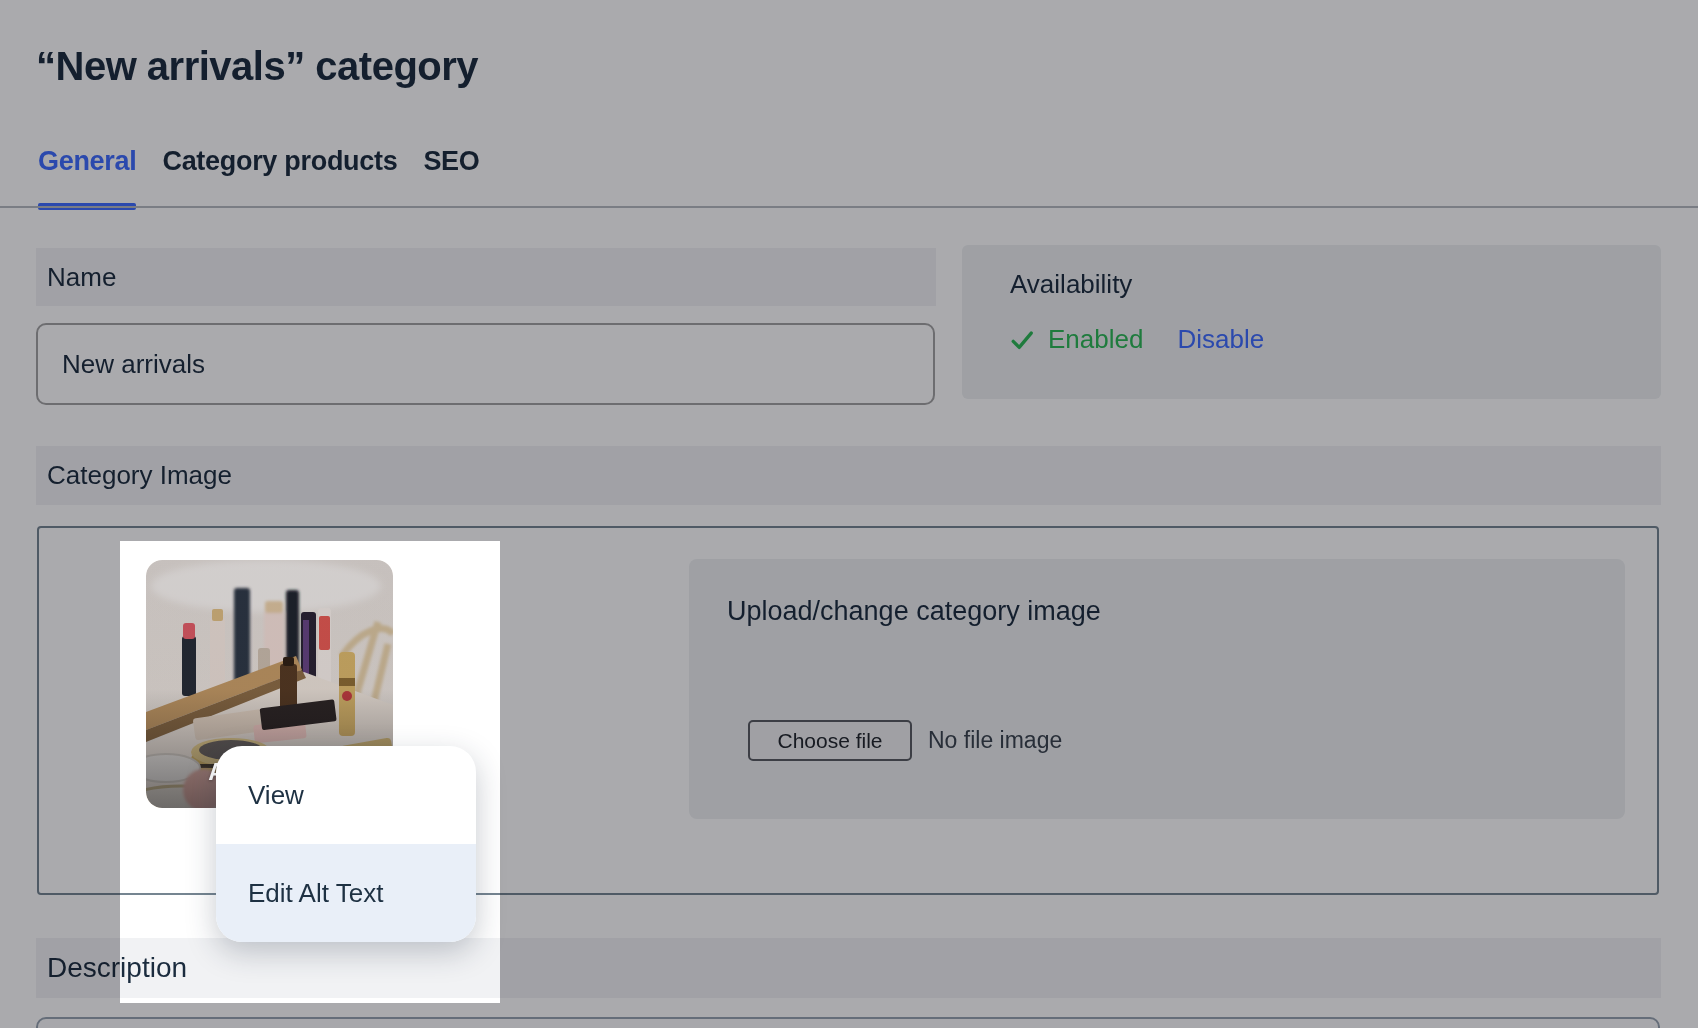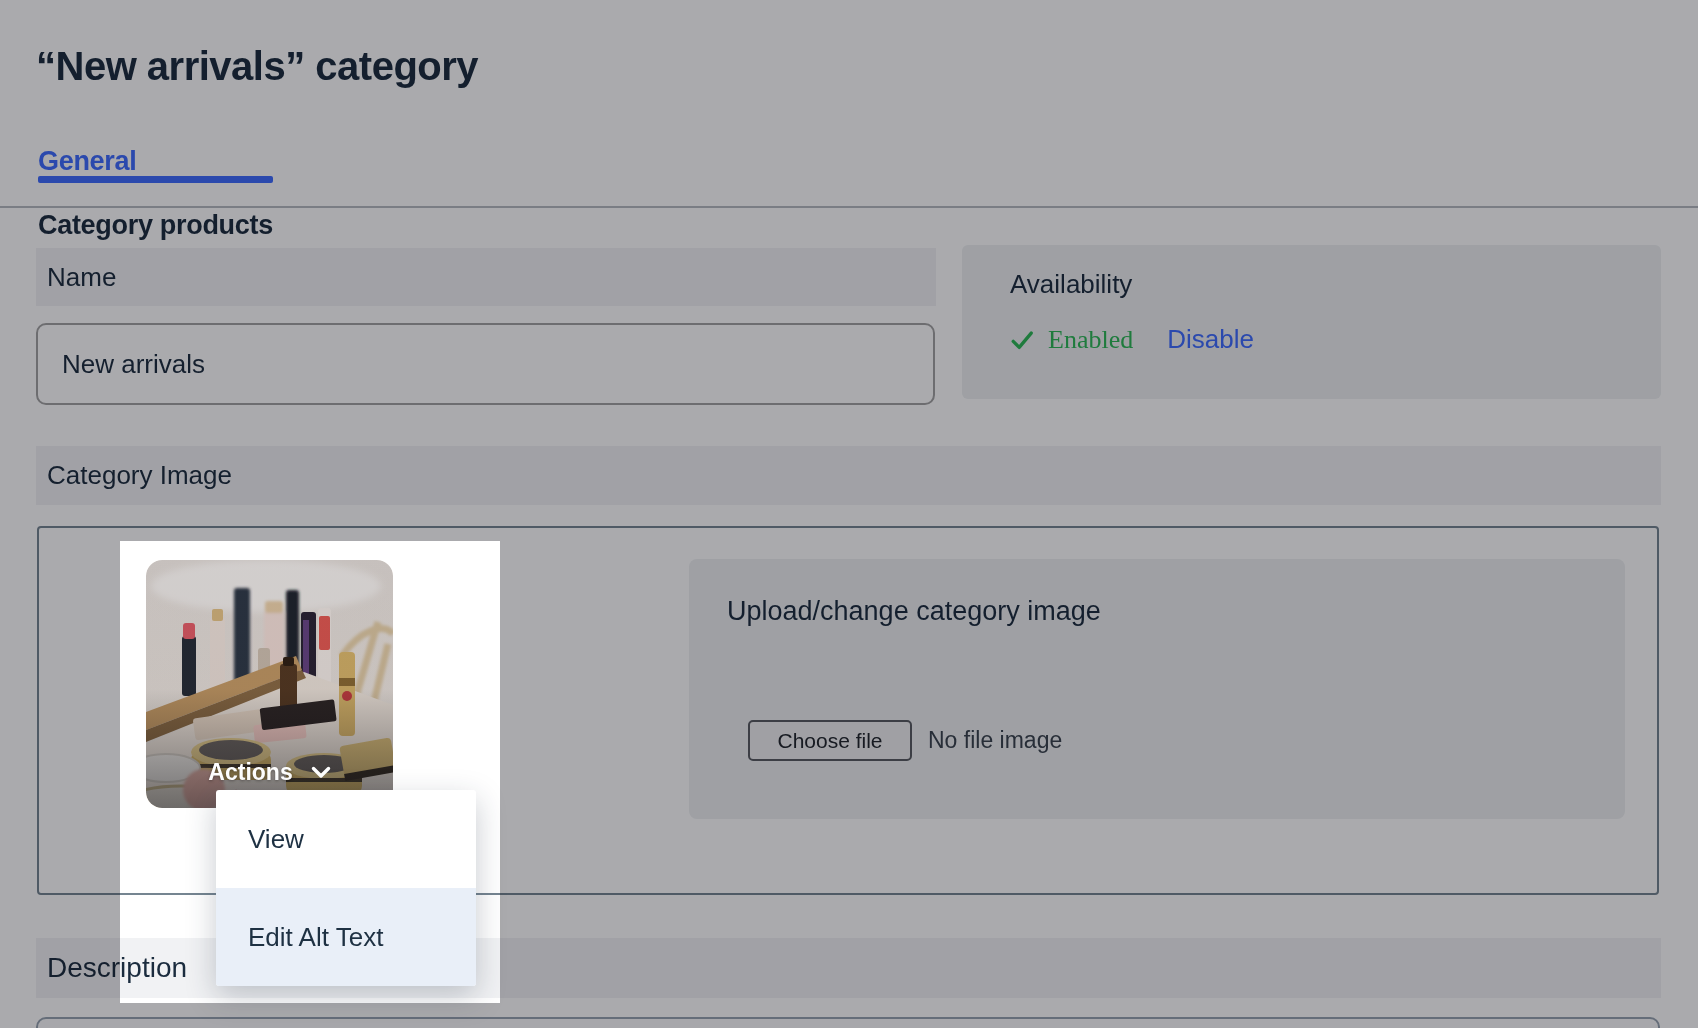--- a/index.html
+++ b/index.html
@@ -3,21 +3,21 @@
 <meta charset="utf-8">
 <style>
   html,body{margin:0;padding:0;background:#ffffff;}
   body{font-family:"Liberation Sans",sans-serif;color:#1B2C3E;}
   .stage{position:relative;width:1698px;height:1028px;overflow:hidden;background:#ffffff;}
 
   
   .page-title{position:absolute;left:36px;top:40px;font-size:40px;line-height:52px;
     font-weight:700;letter-spacing:-0.5px;color:#1B2C3E;margin:0;}
 
-  .tabs{position:absolute;left:38px;top:139px;height:71px;display:flex;gap:20px;flex-direction:column;}
+  .tabs{position:absolute;left:38px;top:139px;height:71px;display:flex;gap:26px;}
   .tab{position:relative;height:71px;font-size:27px;line-height:44px;font-weight:700;
     color:#1B2C3E;letter-spacing:-0.3px;cursor:pointer;}
   .tab.active{color:#3D6BFF;}
   .tab.active::after{content:"";position:absolute;left:0;right:0;bottom:0;height:7px;
     background:#3D6BFF;border-radius:2px;}
   .tabs-line{position:absolute;left:0;top:206px;width:1698px;height:2px;background:#B6BBC1;}
 
   
   .band{position:absolute;background:#F1F2F4;display:flex;align-items:center;
     padding-left:11px;box-sizing:border-box;font-size:26px;color:#1B2C3E;}
@@ -29,40 +29,40 @@
   .name-input{position:absolute;left:36px;top:323px;width:899px;height:82px;
     box-sizing:border-box;border:2px solid #a3a3a3;border-radius:10px;background:#ffffff;
     padding:0 0 0 24px;font-family:"Liberation Sans",sans-serif;font-size:26px;color:#1B2C3E;outline:none;}
 
   
   .avail-panel{position:absolute;left:962px;top:245px;width:699px;height:154px;
     background:#EEF0F2;border-radius:6px;box-sizing:border-box;padding:24px 0 0 48px;}
   .avail-title{font-size:26px;color:#1B2C3E;margin:0;}
   .avail-row{margin-top:24px;display:flex;align-items:center;font-size:26px;}
   .check-wrap{width:24px;height:24px;display:inline-flex;margin-right:14px;}
-  .avail-status{color:#2BB855;font-family:Liberation Serif, serif;}
+  .avail-status{color:#2BB855;}
   .avail-action{color:#3D6BFF;margin-left:34px;cursor:pointer;text-decoration:none;}
 
   
   .img-fieldset{position:absolute;left:37px;top:526px;width:1622px;height:369px;
     box-sizing:border-box;border:2px solid #758591;border-radius:4px;background:#ffffff;}
 
   
   .thumb{position:absolute;left:146px;top:560px;width:247px;height:248px;border-radius:16px;
     overflow:hidden;cursor:pointer;}
   .thumb svg{display:block;}
   .thumb-tint{position:absolute;inset:0;border-radius:16px;
     background:linear-gradient(180deg,rgba(28,22,34,0.16) 0%,rgba(28,22,34,0.17) 52%,rgba(8,8,14,0.55) 100%);}
   .actions-btn{position:absolute;left:0;right:0;bottom:22px;display:flex;align-items:center;
     justify-content:center;gap:18px;color:#ffffff;font-size:23px;font-weight:700;
     text-shadow:0 1px 3px rgba(0,0,0,0.35);cursor:pointer;}
 
   
-  .dropdown{position:absolute;left:216px;top:790px;width:260px;height:196px;z-index:60;
-    background:#ffffff;border-radius:3px;box-shadow:0 10px 30px rgba(30,42,64,0.25);overflow:hidden;}
+  .dropdown{position:absolute;left:216px;top:746px;width:260px;height:196px;z-index:60;
+    background:#ffffff;border-radius:26px;box-shadow:0 10px 30px rgba(30,42,64,0.25);overflow:hidden;}
   .menu-item{height:98px;display:flex;align-items:center;padding-left:32px;
     font-size:26px;color:#1E3143;cursor:pointer;}
   .menu-item.highlighted{background:#E9EFF8;}
 
   
   .upload-panel{position:absolute;left:689px;top:559px;width:936px;height:260px;
     background:#EEF0F2;border-radius:8px;}
   .upload-title{position:absolute;left:38px;top:37px;font-size:27px;color:#1B2C3E;margin:0;}
   .file-row{position:absolute;left:59px;top:161px;display:flex;align-items:center;}
   .choose-btn{width:164px;height:41px;box-sizing:border-box;border:2px solid #575B60;

